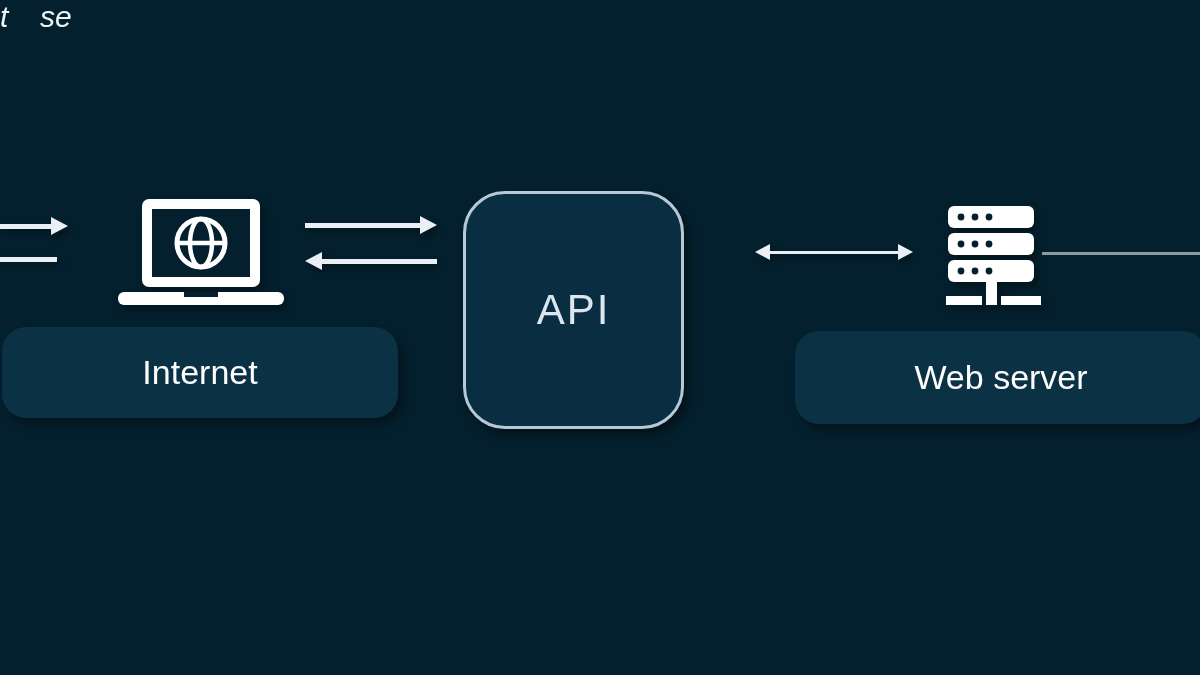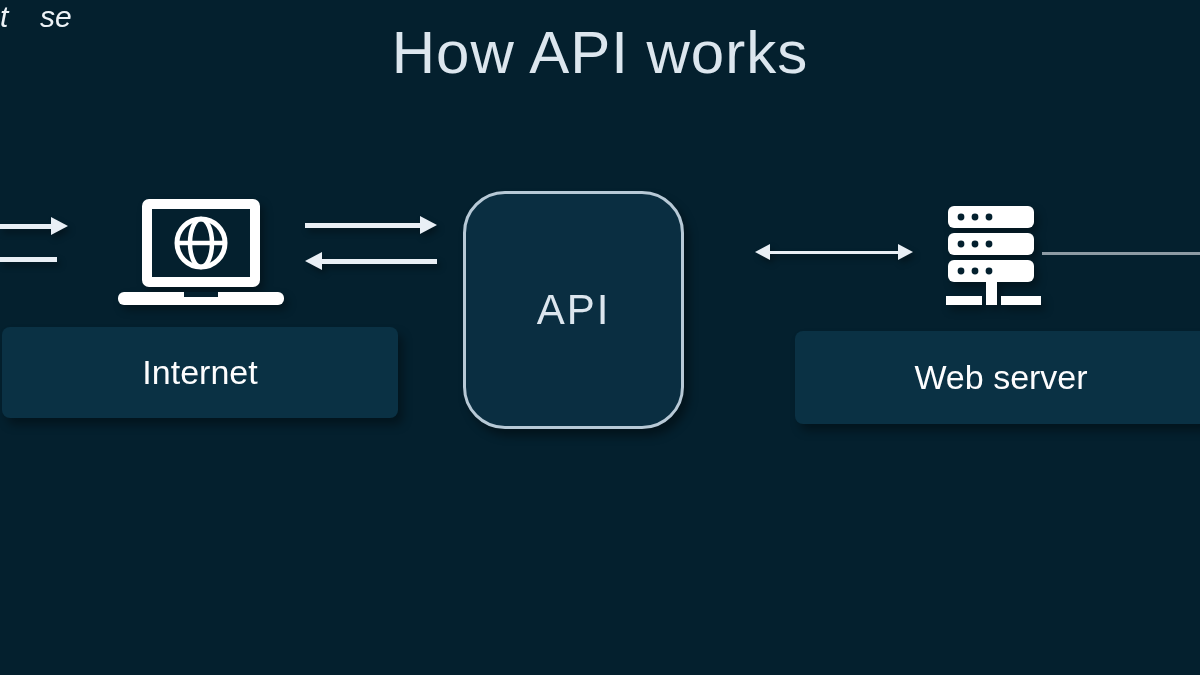--- a/index.html
+++ b/index.html
@@ -34,21 +34,21 @@
     font-style:italic;
     font-size:30px;
     color:var(--fragment-text);
   }
   .frag-request{left:0;top:177;}
   .frag-response{left:0;top:264;padding-left:40px;}
 
   .node-box{
     position:absolute;
     background:var(--node-fill);
-    border-radius:8px;
+    border-radius:24px;
     display:flex;align-items:center;justify-content:center;
     color:var(--label-text);
     font-size:34px;
     box-shadow:5px 7px 10px rgba(0,0,0,.35);
   }
   .internet-box{left:2px;top:327px;width:396px;height:91px;}
   .webserver-box{left:795px;top:331px;width:412px;height:93px;}
 
   .api-box{
     position:absolute;left:463px;top:191px;width:221px;height:238px;
@@ -98,21 +98,20 @@
   .icon-wrap{position:absolute;filter:drop-shadow(4px 5px 4px rgba(0,0,0,.35));}
   .laptop-wrap{left:118px;top:196px;width:166px;height:110px;}
   .server-wrap{left:945px;top:203px;width:100px;height:102px;}
   .icon-wrap svg{display:block;width:100%;height:100%;}
 </style>
 </head>
 <body>
 
 <div class="canvas">
 
-  <div class="title">How API works</div>
 
   <div class="frag frag-request">t</div>
   <div class="arrow arrow-request">
     <div class="shaft"></div>
     <div class="head-right"></div>
   </div>
   <div class="line-response"></div>
   <div class="frag frag-response">se</div>
 
   <div class="icon-wrap laptop-wrap">

